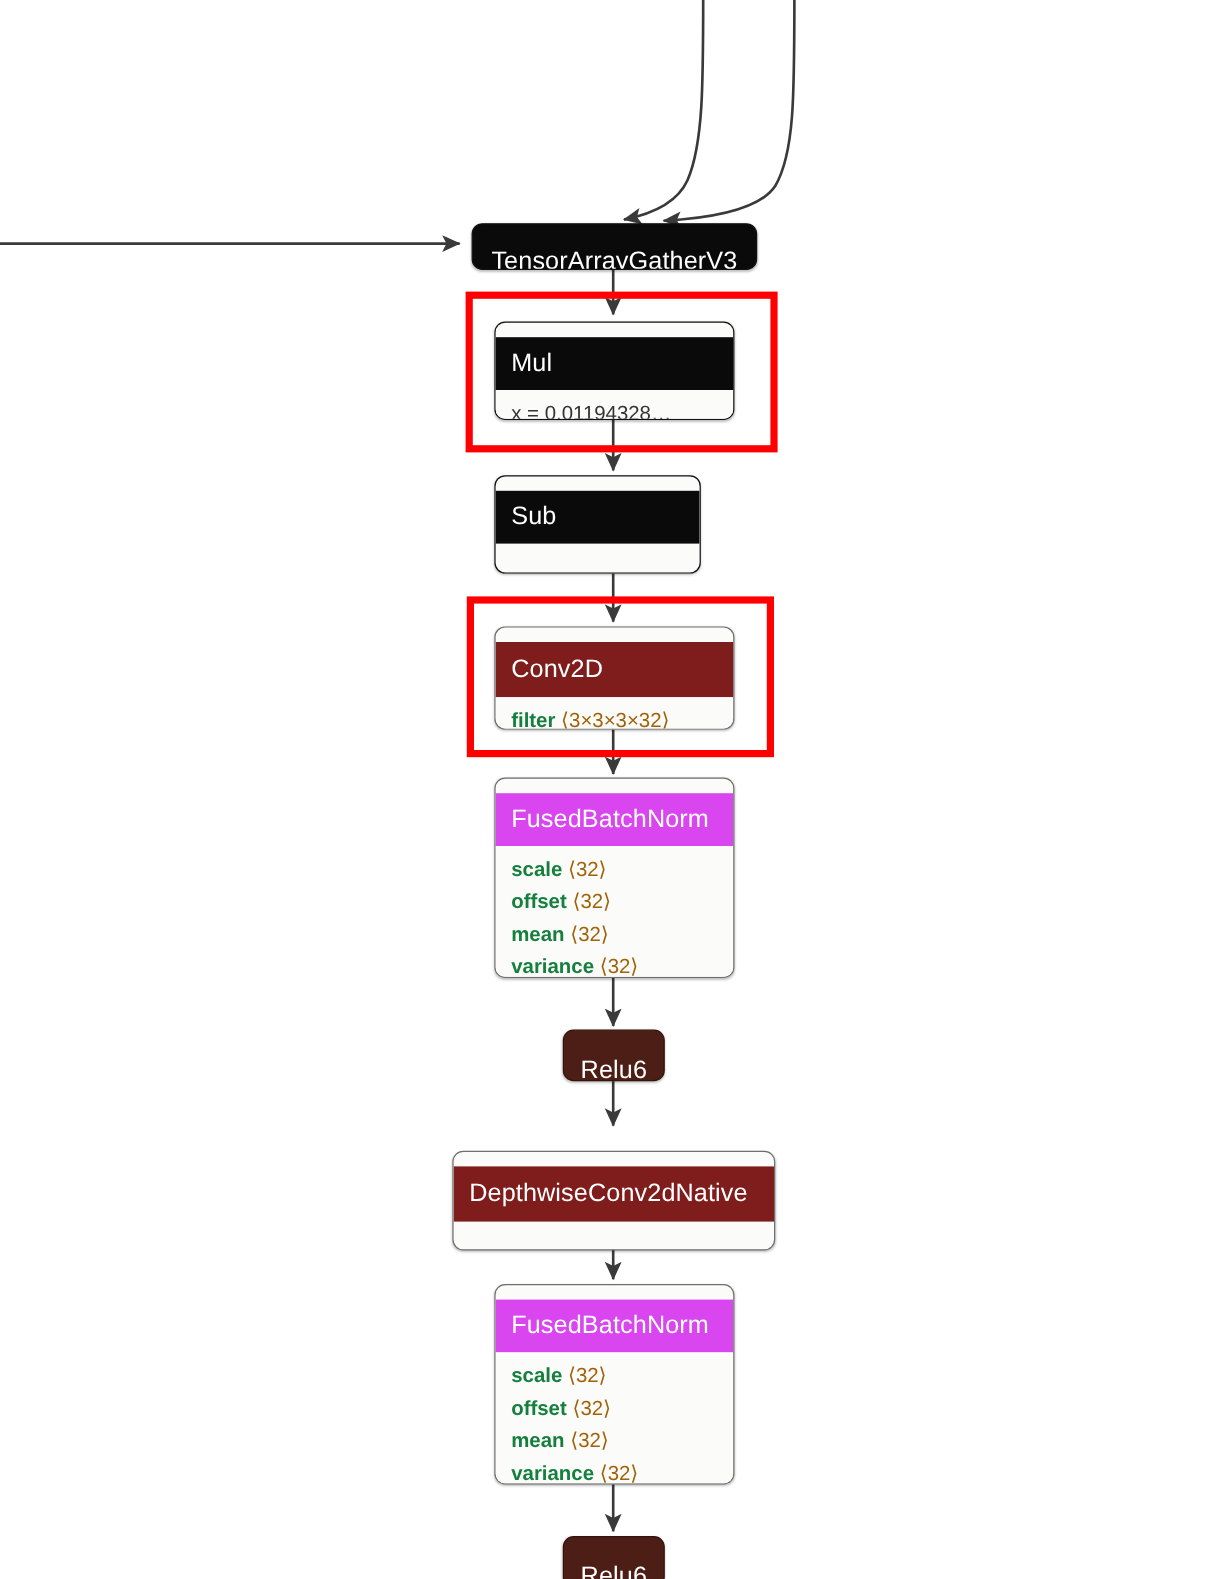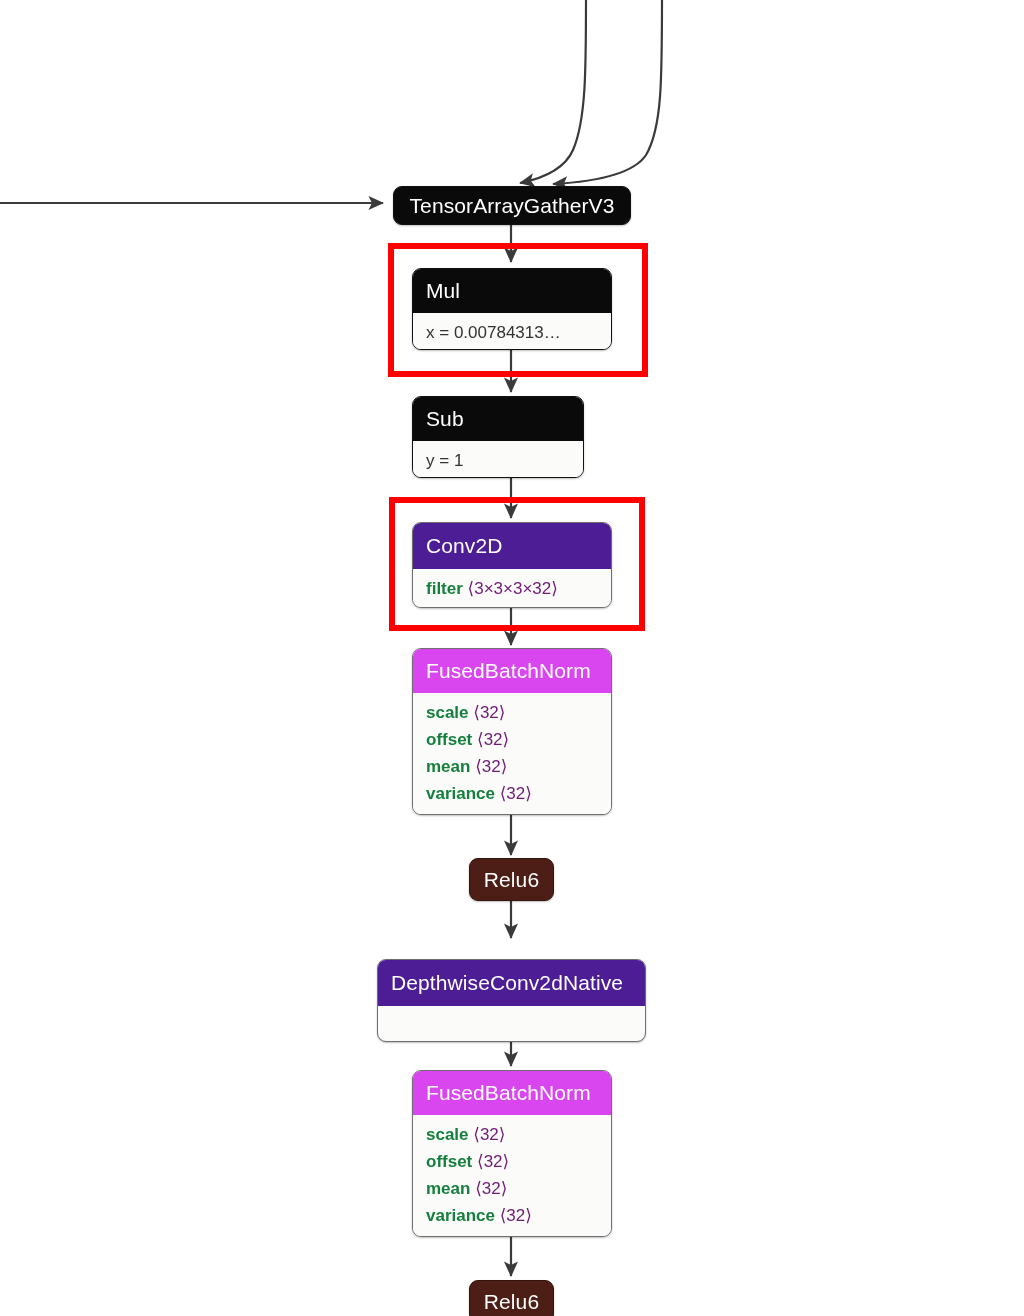--- a/index.html
+++ b/index.html
@@ -38,41 +38,42 @@
   .node .hdr {
     box-sizing: border-box;
     width: 100%;
     display: flex;
     align-items: center;
     padding: 0 13px;
     color: #ffffff;
     font-size: 21px;
     letter-spacing: 0.1px;
     white-space: nowrap;
+    margin-top: 12px;
   }
   .node .body {
     box-sizing: border-box;
     width: 100%;
     background: #fbfbfa;
     padding: 6px 13px 8px 13px;
   }
   .attr {
     font-size: 17px;
     color: #2a2a2a;
     line-height: 27px;
     white-space: nowrap;
   }
   .attr .k { font-weight: bold; color: #15803d; }
-  .attr .v { color: #701a75; }
+  .attr .v { color: #a16207; }
   .attr.plain { font-weight: normal; color: #333; }
 
   
   .op-black  { border-color: #111; }
   .op-black  > .hdr { background: #0a0a0a; }
-  .op-blue   > .hdr { background: #4c1d95; }
+  .op-blue   > .hdr { background: #7f1d1d; }
   .op-green  > .hdr { background: #d946ef; }
 
   
   .node.solid {
     border: 1.4px solid #111;
   }
   .node.solid.black { background: #0a0a0a; }
   .node.solid.red   { background: #4c1e15; border-color: #33130d; }
   .node.solid .hdr {
     height: 100%;
@@ -122,34 +123,27 @@
   <div class="node solid black" style="left:393px; top:186px; width:238px; height:39px;">
     <div class="hdr">TensorArrayGatherV3</div>
   </div>
 
   <div class="node op-black" style="left:412px; top:268px; width:200px; height:82px;">
     <div class="hdr" style="height:44px;">Mul</div>
     <div class="body">
       <div class="attr plain">
         <span>x</span>
         <span>=</span>
-        <span>0.00784313…</span>
+        <span>0.01194328…</span>
       </div>
     </div>
   </div>
 
   <div class="node op-black" style="left:412px; top:396px; width:172px; height:82px;">
     <div class="hdr" style="height:44px;">Sub</div>
-    <div class="body">
-      <div class="attr plain">
-        <span>y</span>
-        <span>=</span>
-        <span>1</span>
-      </div>
-    </div>
   </div>
 
   <div class="node op-blue" style="left:412px; top:522px; width:200px; height:86px;">
     <div class="hdr" style="height:46px;">Conv2D</div>
     <div class="body">
       <div class="attr">
         <span class="k">filter</span>
         <span class="v">⟨3×3×3×32⟩</span>
       </div>
     </div>

